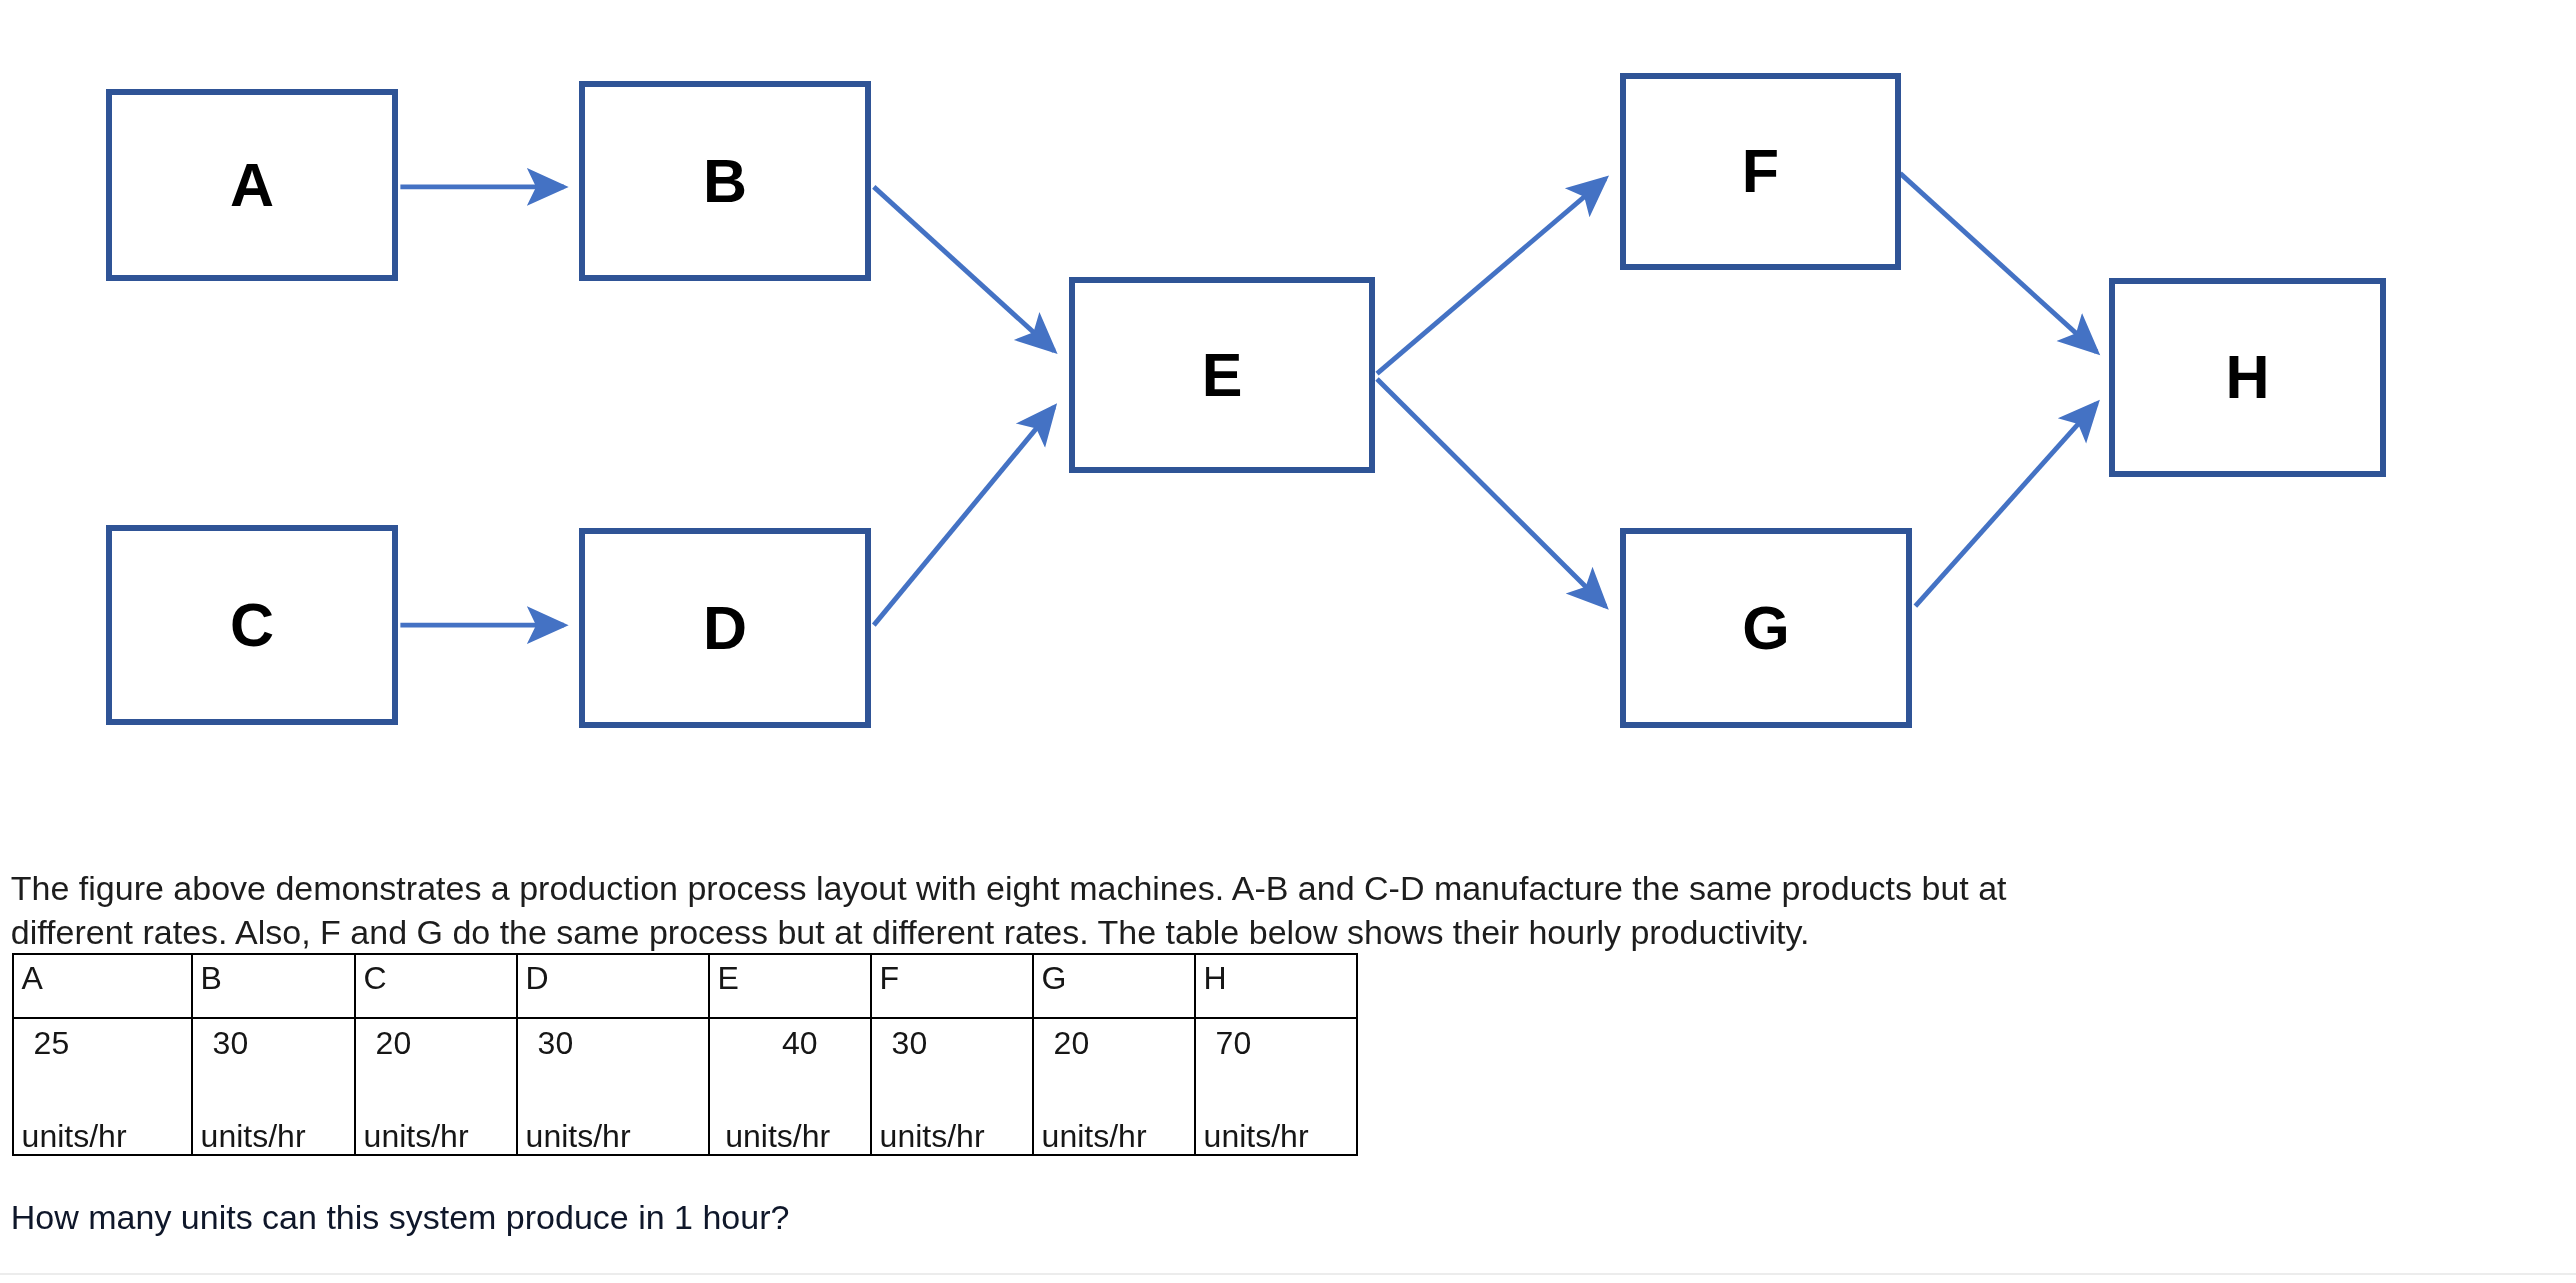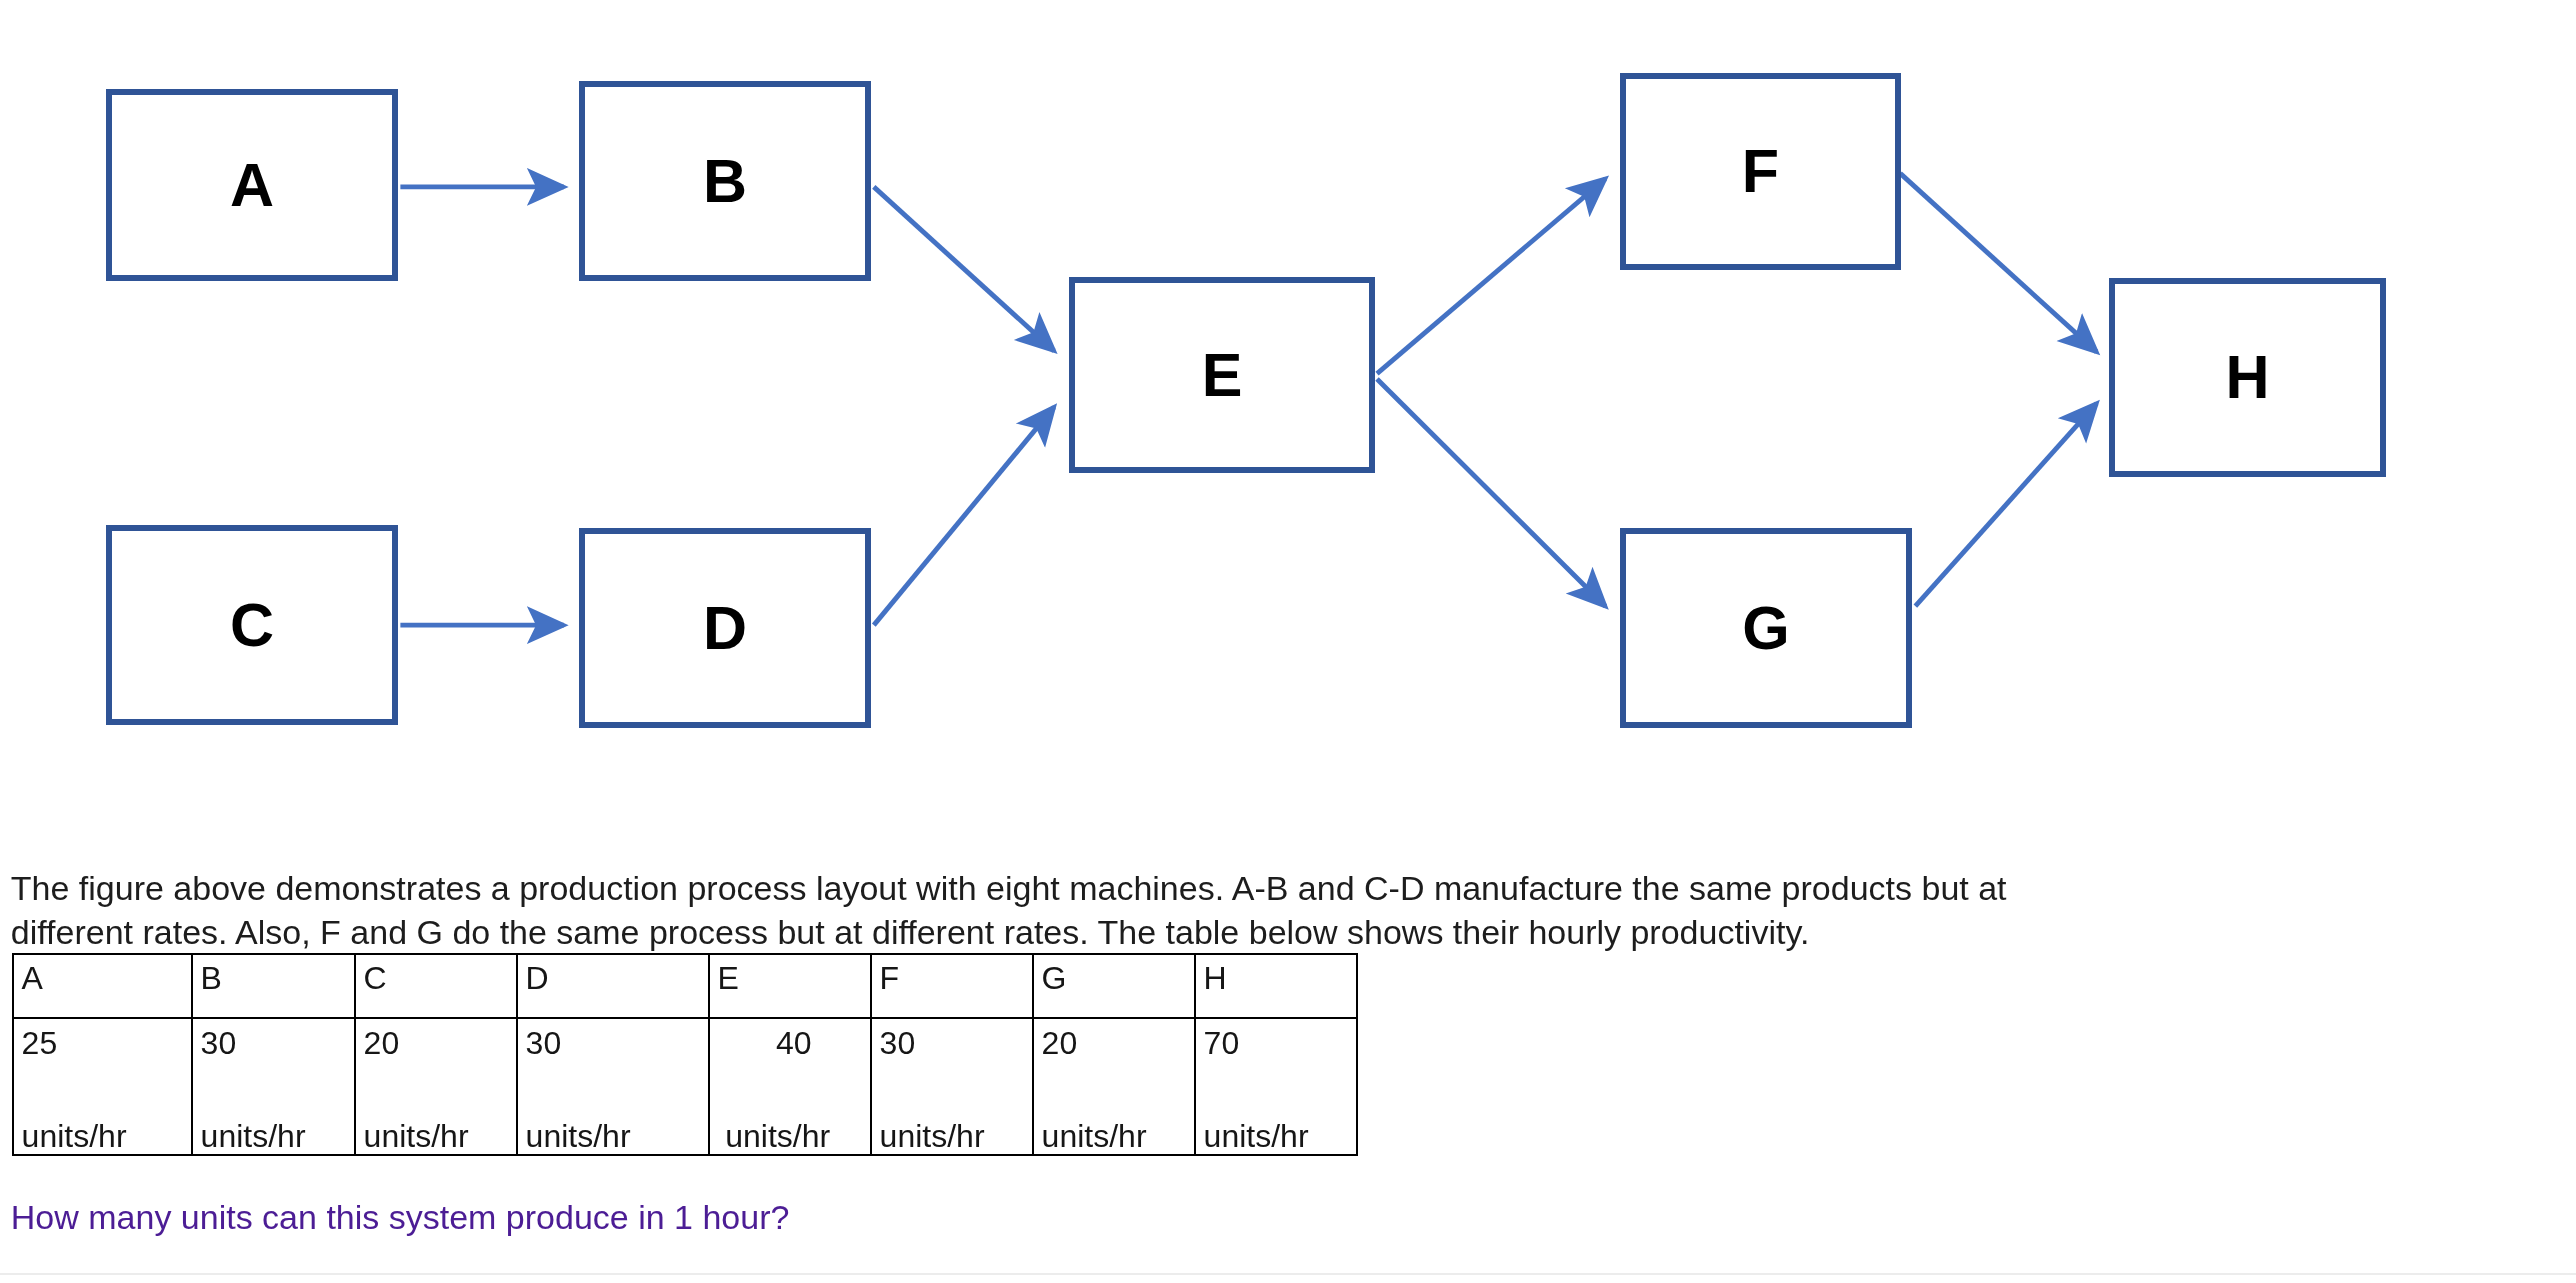--- a/index.html
+++ b/index.html
@@ -76,41 +76,41 @@
     vertical-align: top;
     padding: 6.5px 0 0 7.6px;
     font-size: 32px;
     line-height: 1.05;
     color: #161616;
     height: 49px;
     box-sizing: border-box;
   }
   #rate-table tr.header-row td { height: 64px; }
   #rate-table tr.value-row td  { height: 119px; padding-top: 7.6px; }
-  .rate-num   { display: block; }
+  .rate-num   { display: block; margin-left: 12px; }
   .rate-unit  { display: block; margin-top: 60px; white-space: nowrap; }
   .col-a { width: 179px; }
   .col-b { width: 163px; }
   .col-c { width: 162px; }
   .col-d { width: 192px; }
   .col-e { width: 162px; }
   .col-f { width: 162px; }
   .col-g { width: 162px; }
   .col-h { width: 162px; }
   .center-num { text-align: center; padding-left: 0; }
   .center-num .rate-unit { text-align: left; padding-left: 7.6px; }
 
   
   #question {
     position: absolute;
     left: 10.8px;
     top: 1197px;
     font-size: 34px;
     line-height: 1.2;
-    color: #4c1d95;
+    color: #0f172a;
     white-space: nowrap;
     font-family: "Liberation Sans", sans-serif;
   }
 
   
   #bottom-divider {
     position: absolute;
     left: 0;
     top: 1273px;
     width: 2576px;

